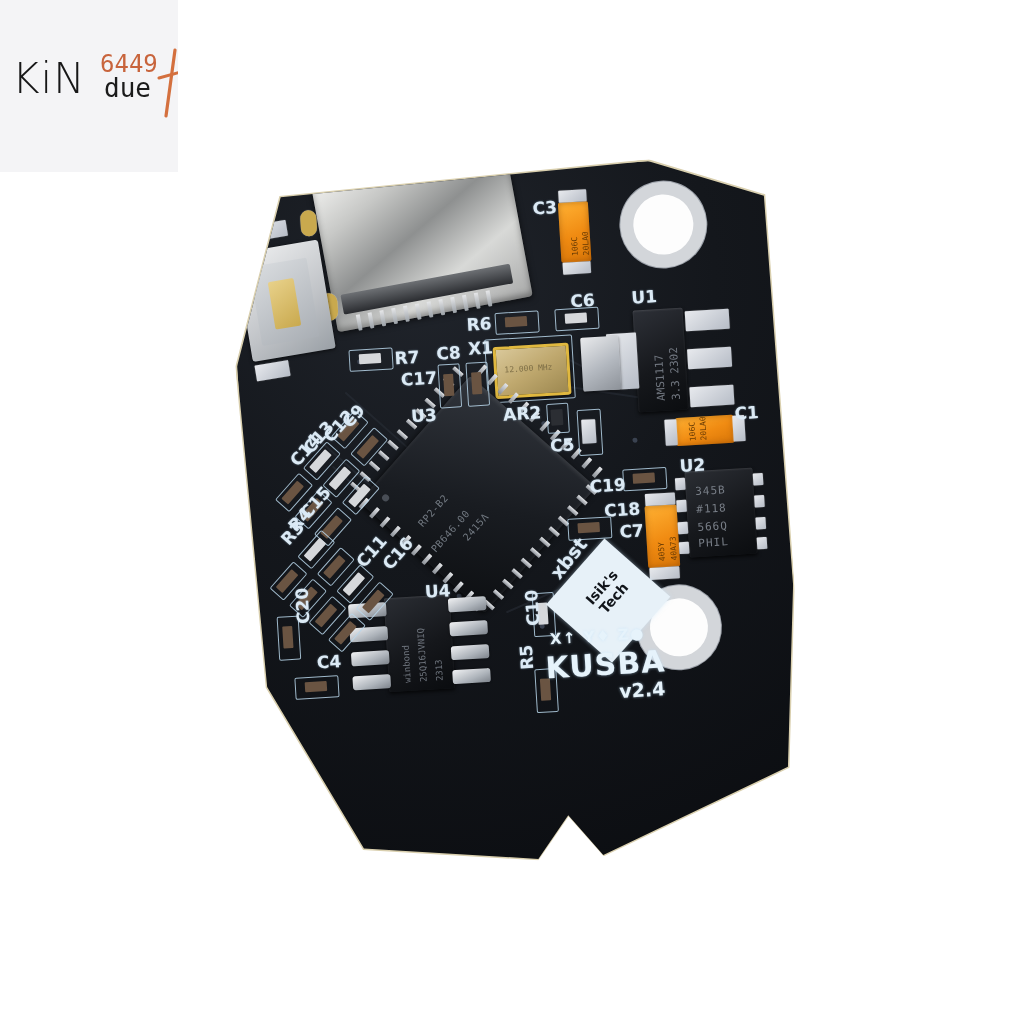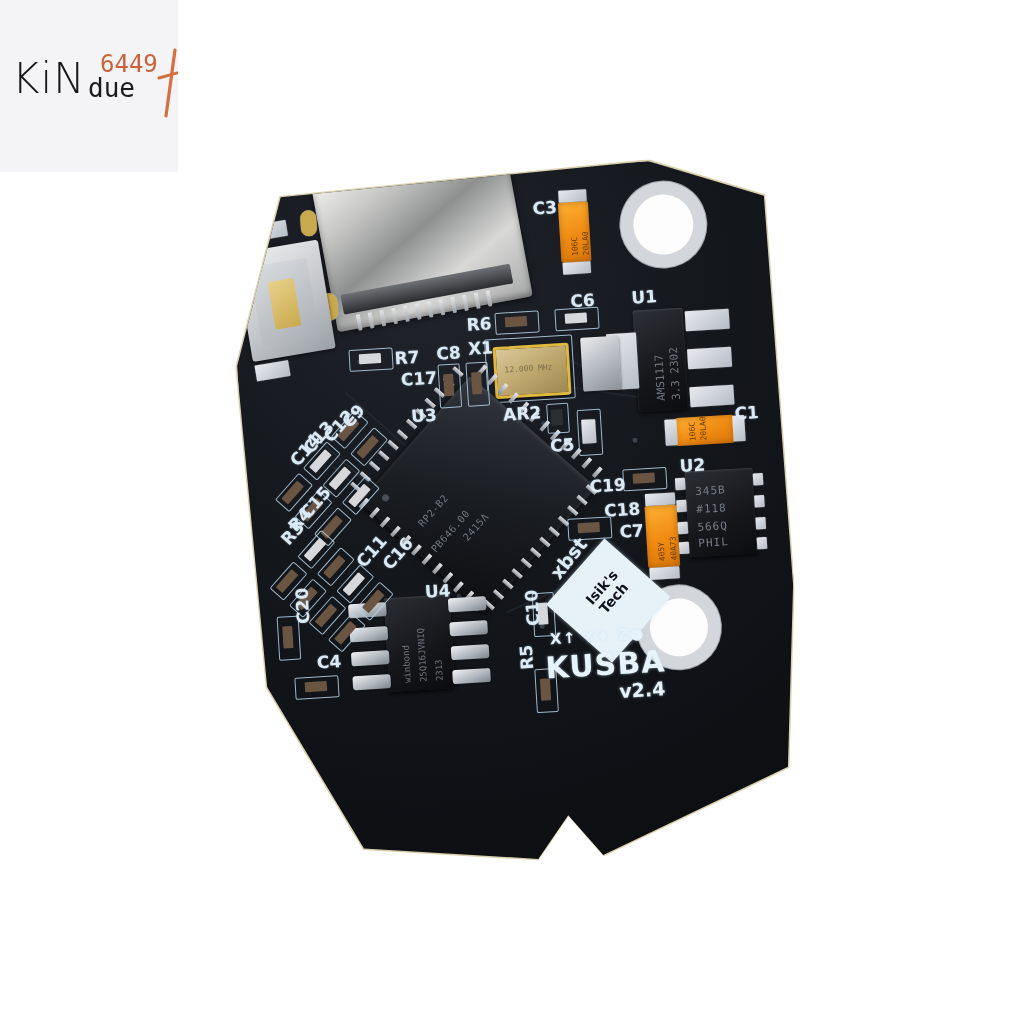--- a/index.html
+++ b/index.html
@@ -24,21 +24,21 @@
     font-family:"DejaVu Sans", sans-serif;
     font-size:42px;font-weight:300;letter-spacing:1px;color:#171717;
     line-height:42px;
   }
   .wm-num{
     position:absolute;left:92px;top:0px;
     font-family:"DejaVu Sans Mono", monospace;
     font-size:24px;color:#c8643c;letter-spacing:0px;line-height:24px;
   }
   .wm-due{
-    position:absolute;left:80px;top:22px;
+    position:absolute;left:96px;top:22px;
     font-family:"DejaVu Sans Mono", monospace;
     font-size:26px;color:#1b1b1b;letter-spacing:0px;line-height:28px;
   }
   .wm-cross{
     position:absolute;left:148px;top:-4px;width:26px;height:72px;
   }
 
   
   #stage{position:absolute;left:0;top:0;width:1024px;height:1024px;}
   #board-rot{

